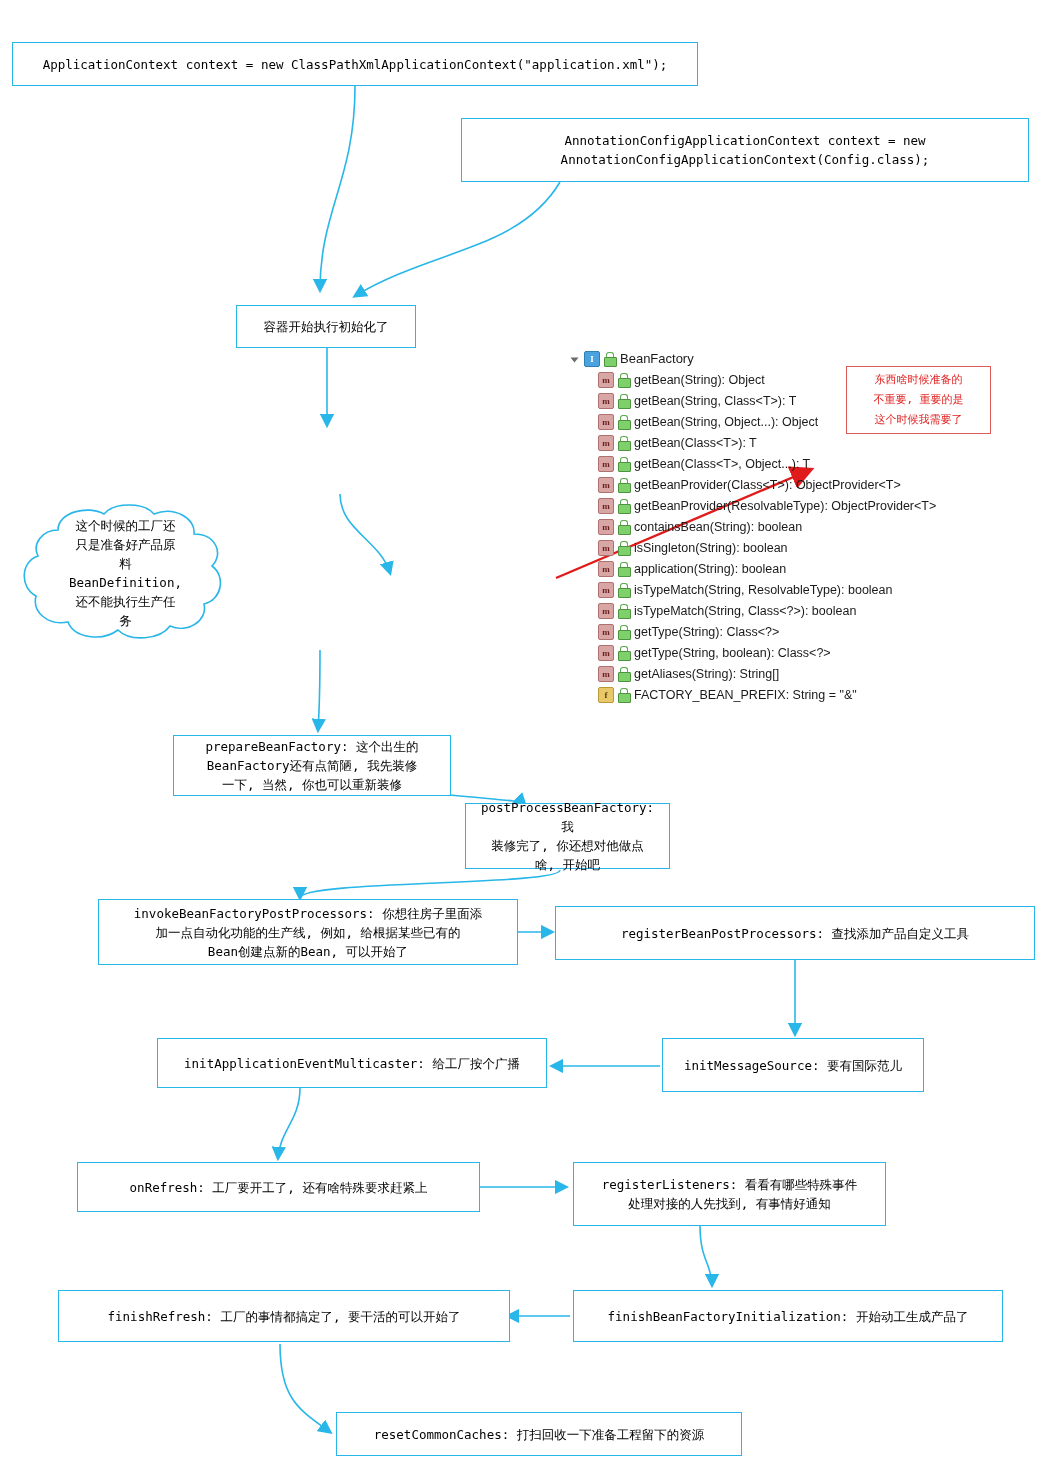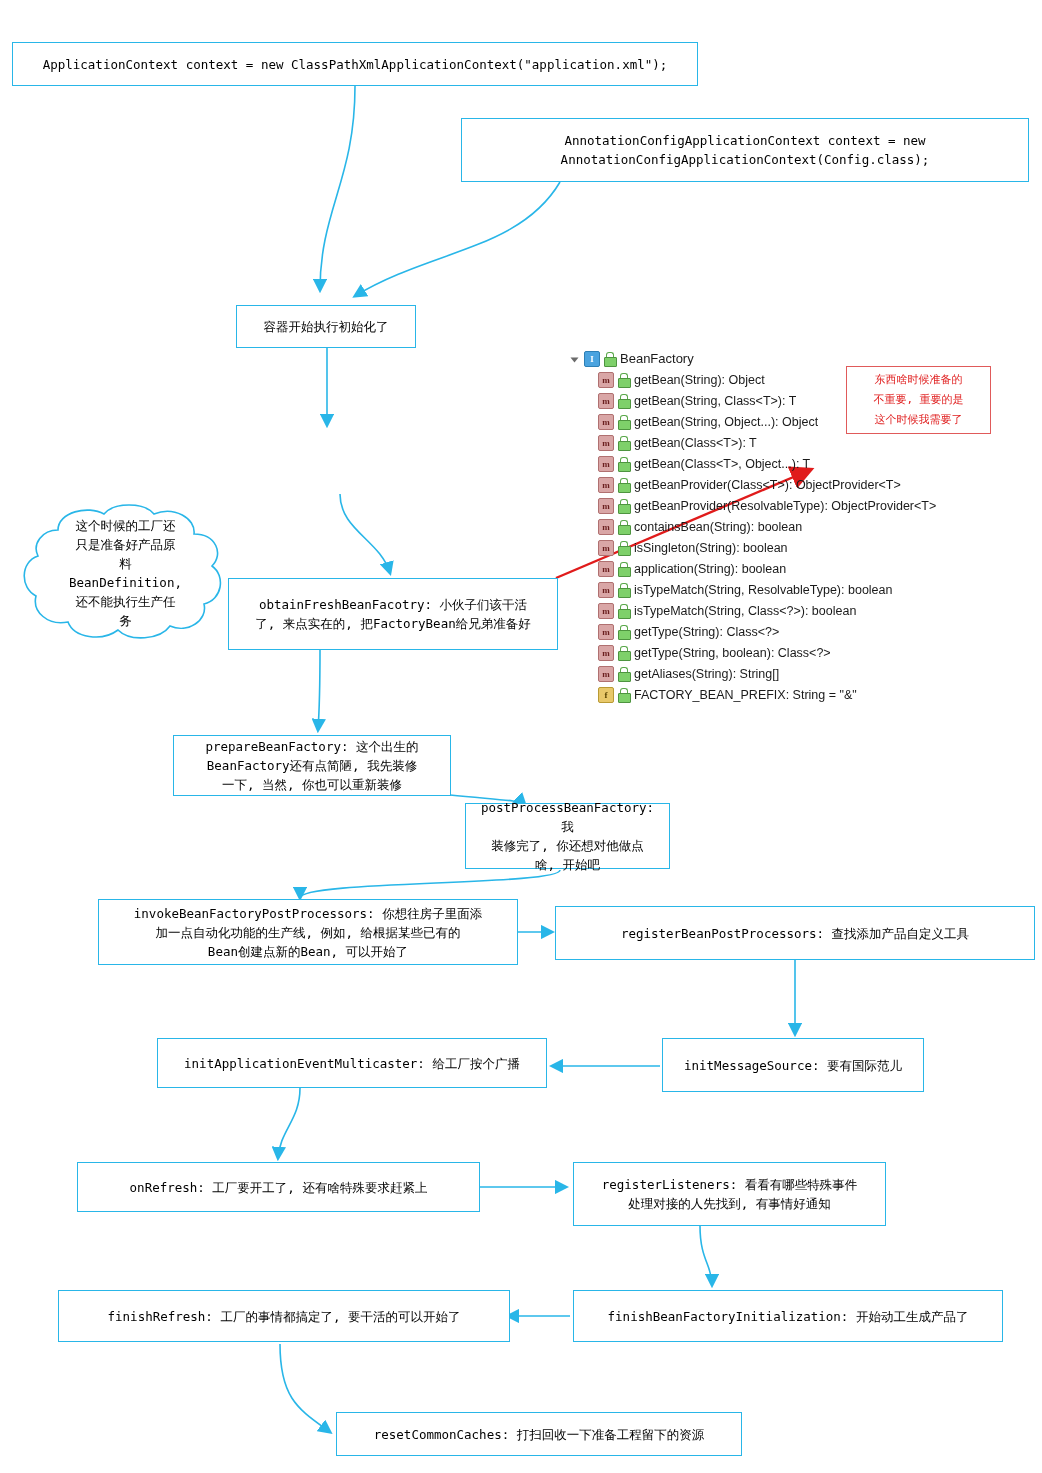--- a/index.html
+++ b/index.html
@@ -130,24 +130,20 @@
   <div class="node code" style="left:461px;top:118px;width:568px;height:64px;">
     <span style="white-space:pre-line">AnnotationConfigApplicationContext context = new
 AnnotationConfigApplicationContext(Config.class);</span>
   </div>
 
   <div class="node" style="left:236px;top:305px;width:180px;height:43px;">
     <span style="white-space:pre-line">容器开始执行初始化了</span>
   </div>
 
 
-  <div class="node" style="left:228px;top:578px;width:330px;height:72px;">
-    <span style="white-space:pre-line">obtainFreshBeanFacotry: 小伙子们该干活
-了, 来点实在的, 把FactoryBean给兄弟准备好</span>
-  </div>
 
   <div class="node" style="left:173px;top:735px;width:278px;height:61px;">
     <span style="white-space:pre-line">prepareBeanFactory: 这个出生的
 BeanFactory还有点简陋, 我先装修
 一下, 当然, 你也可以重新装修</span>
   </div>
 
   <div class="node" style="left:465px;top:803px;width:205px;height:66px;">
     <span style="white-space:pre-line">postProcessBeanFactory: 我
 装修完了, 你还想对他做点

